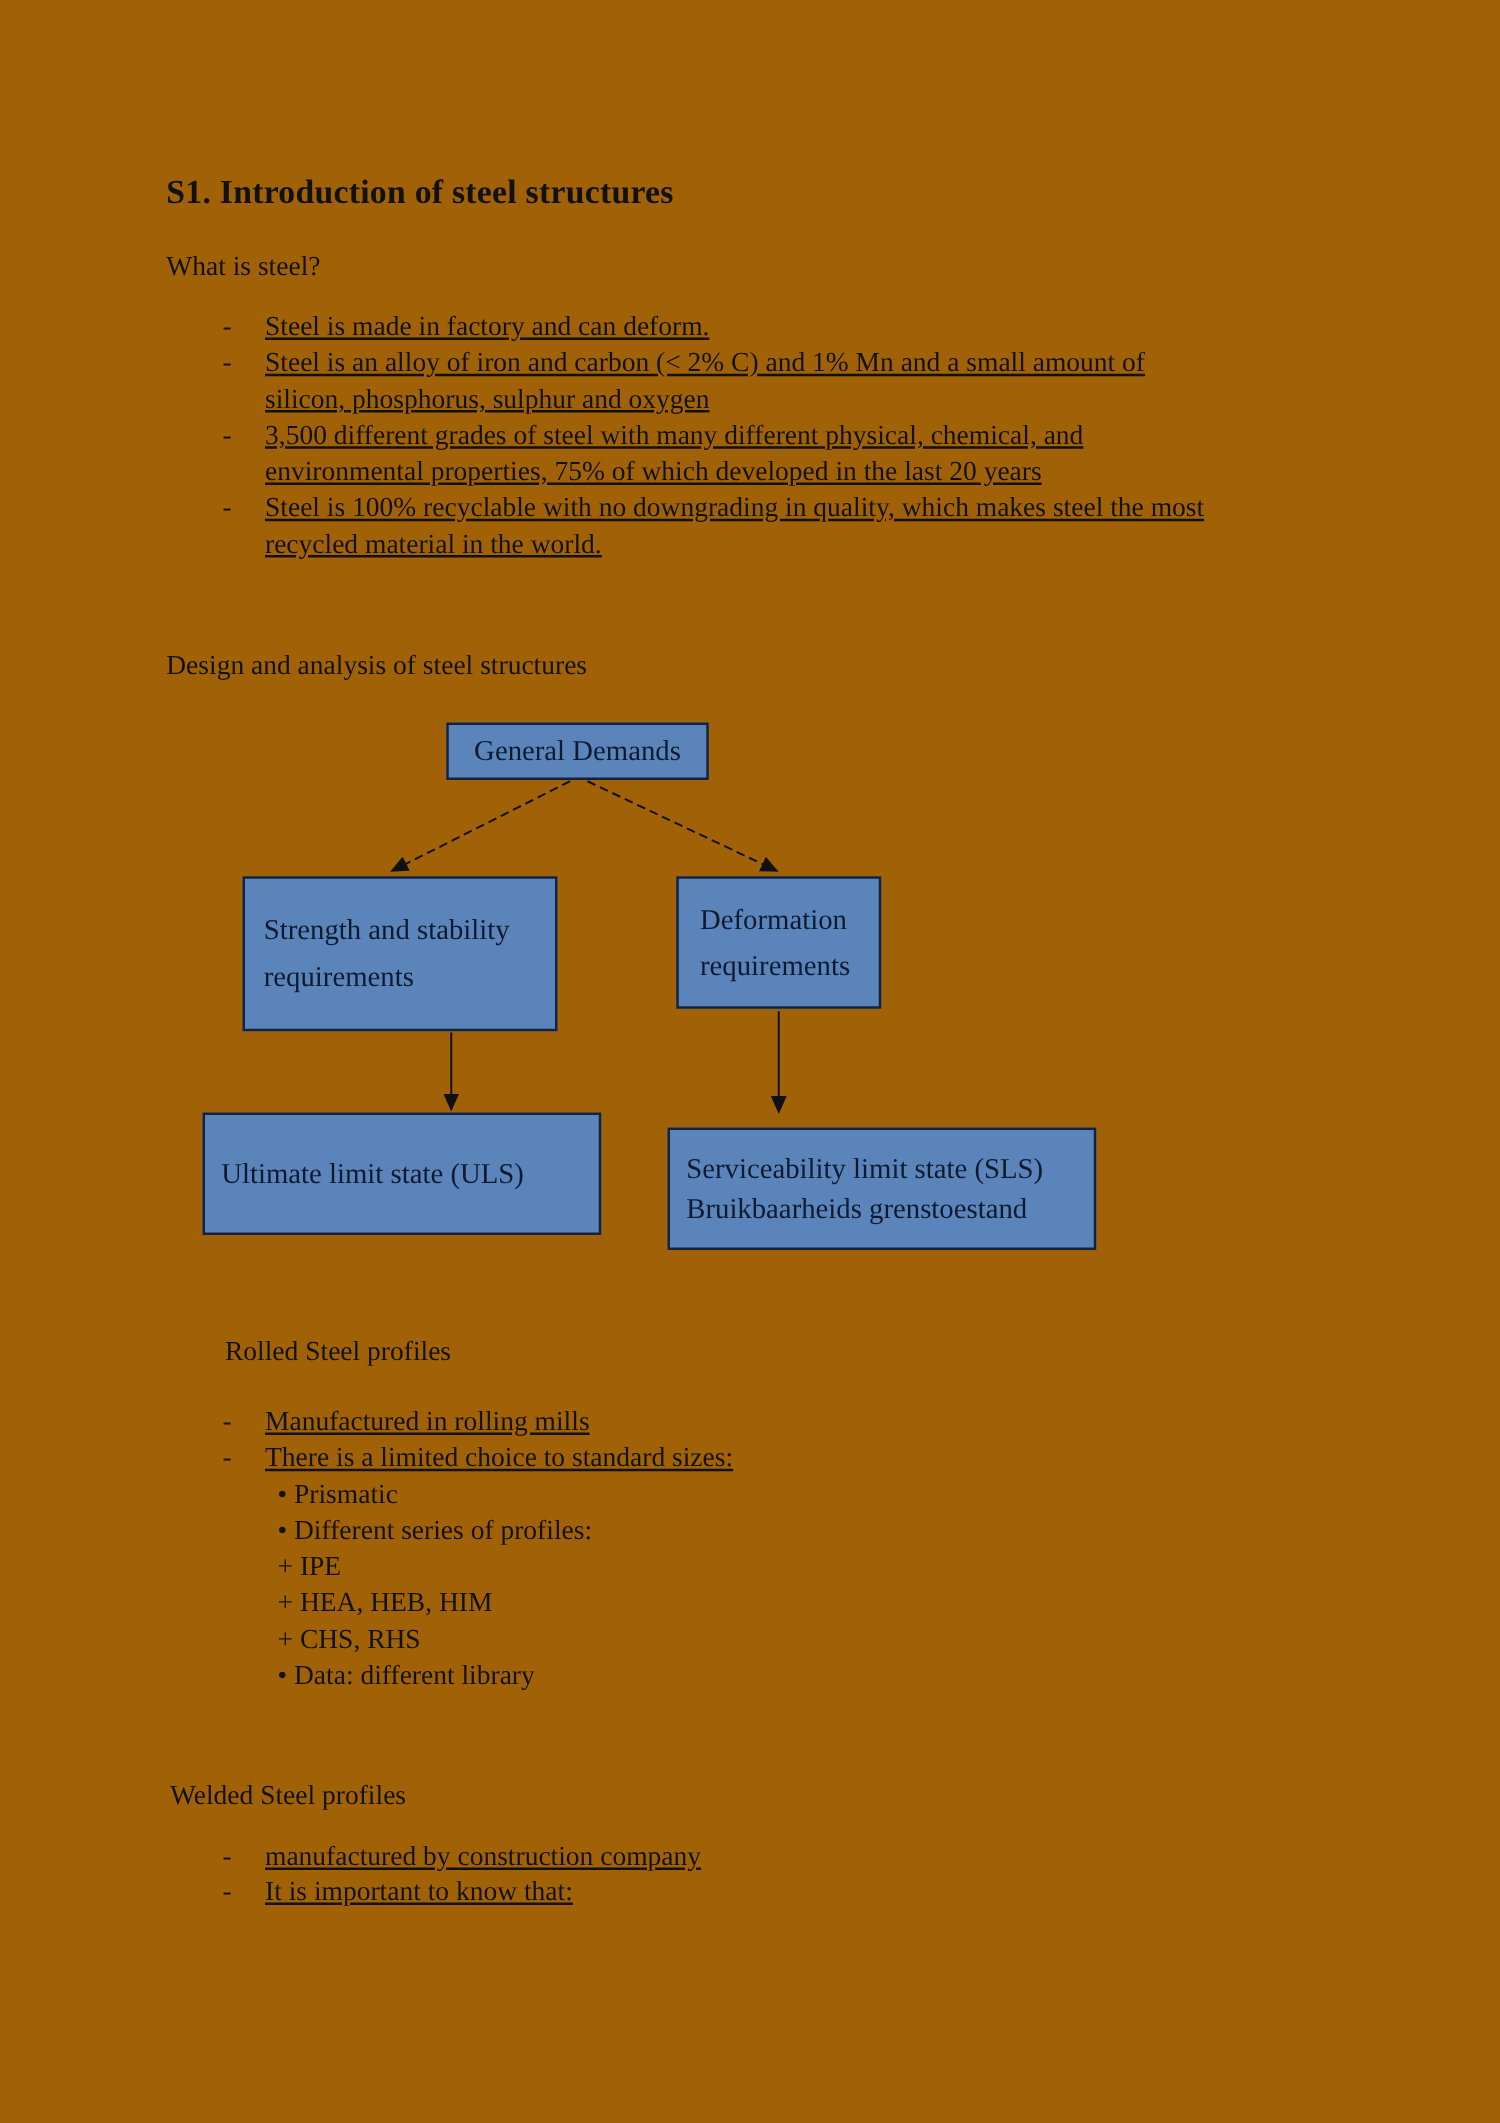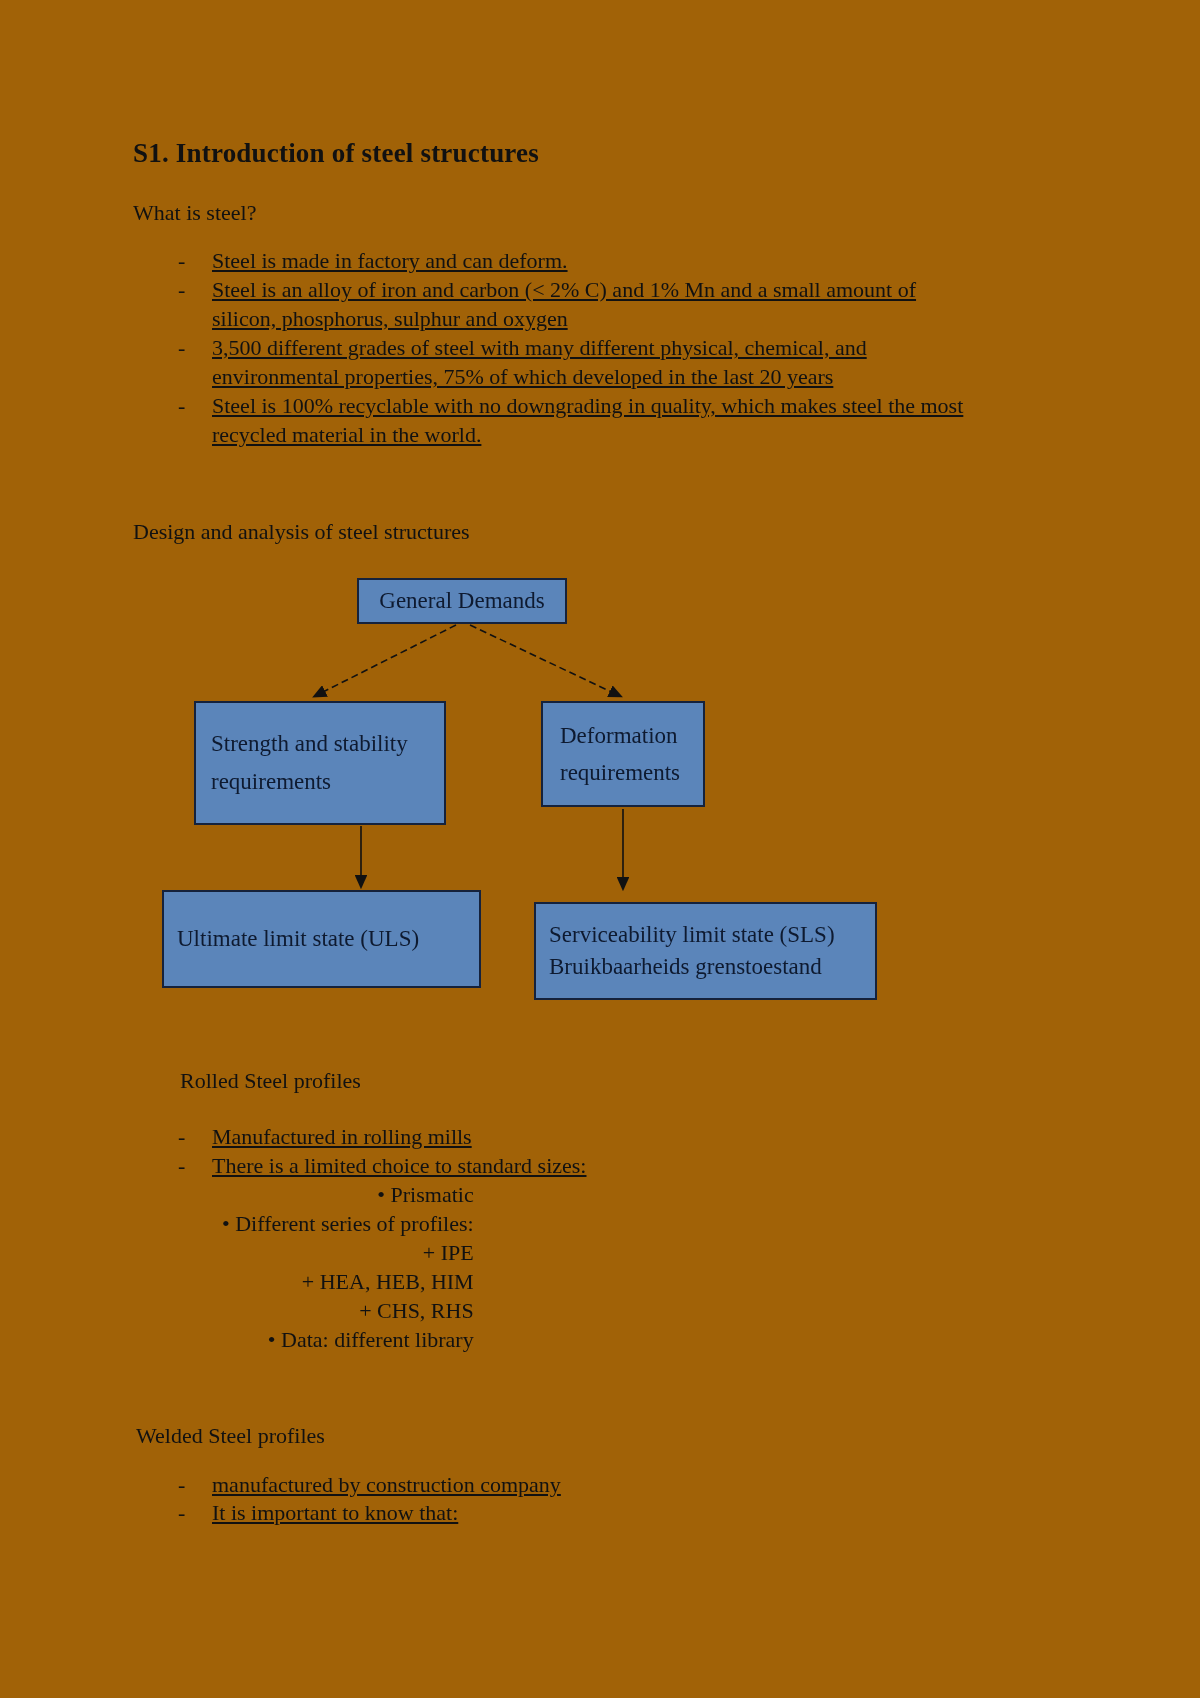--- a/index.html
+++ b/index.html
@@ -25,21 +25,21 @@
     position: absolute;
     left: 178px;
     top: 0;
   }
   .bullet .btext {
     display: block;
     margin-left: 212px;
   }
   .bline { display: block; text-decoration: underline; }
   .sub-list { font-size: 22px; line-height: 29px; }
-  .sub-item { display: block; text-align: right; }
+  .sub-item { display: block; }
 
   
   .dbox {
     position: absolute;
     background: #5b85ba;
     border: 2px solid #15223c;
     color: #0e1a30;
     font-size: 23px;
     box-sizing: border-box;
     display: flex;

